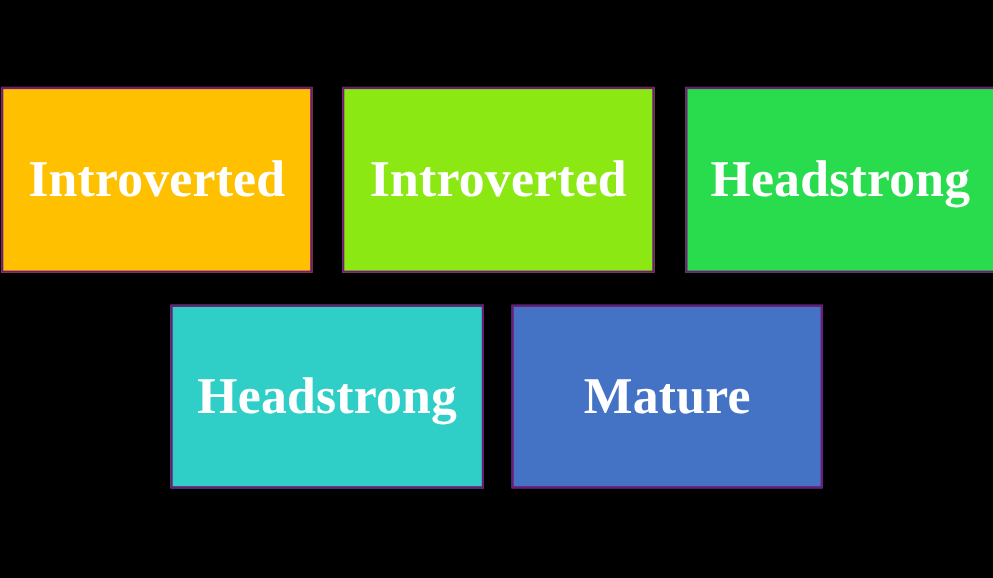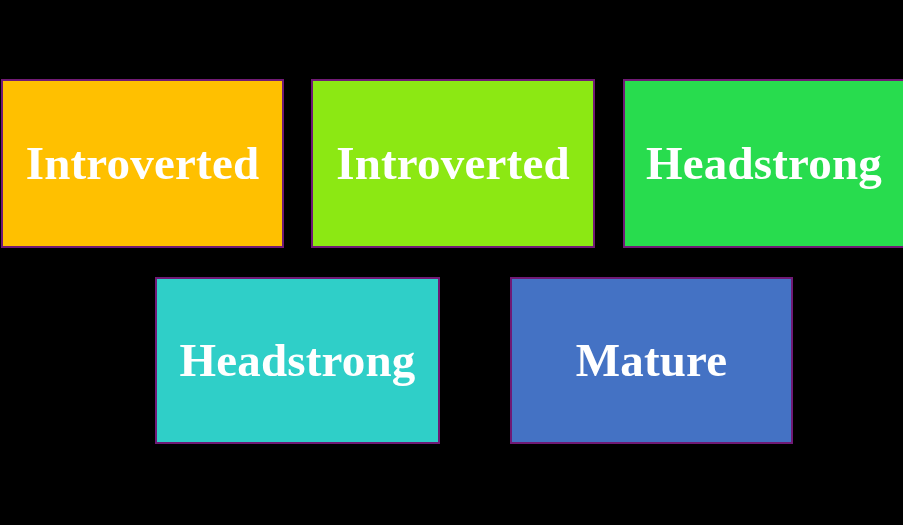--- a/index.html
+++ b/index.html
@@ -61,17 +61,17 @@
   </div>
 
   <div class="trait-box" id="box-talkative" style="background-color: rgb(40, 220, 78);">
     <span class="trait-label">Headstrong</span>
   </div>
 
   <div class="trait-box" id="box-headstrong" style="background-color: rgb(47, 207, 200);">
     <span class="trait-label">Headstrong</span>
   </div>
 
-  <div class="trait-box" id="box-mature" style="background-color: rgb(68, 114, 196); margin-left: 45px;">
+  <div class="trait-box" id="box-mature" style="background-color: rgb(68, 114, 196);">
     <span class="trait-label">Mature</span>
   </div>
 
 </div>
 
 </body></html>

